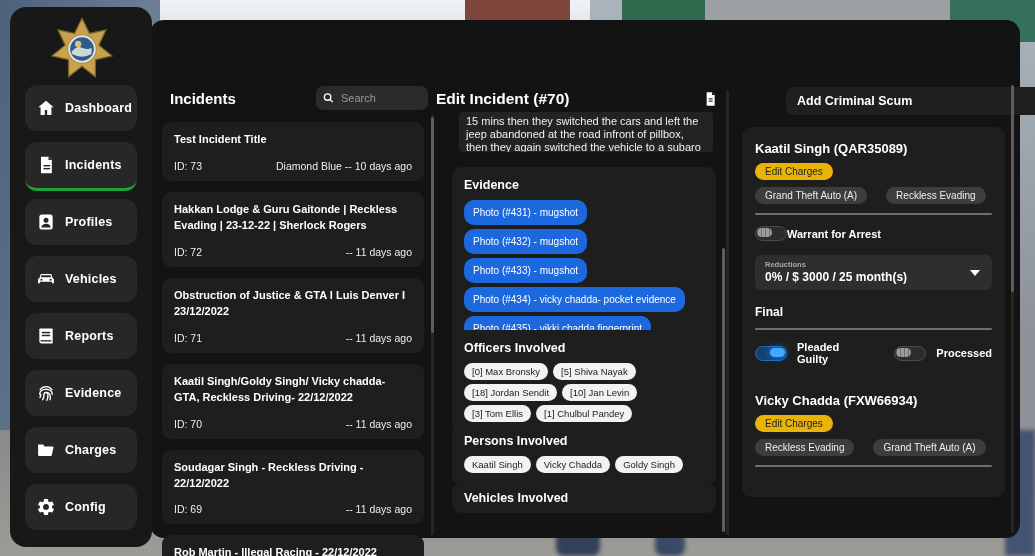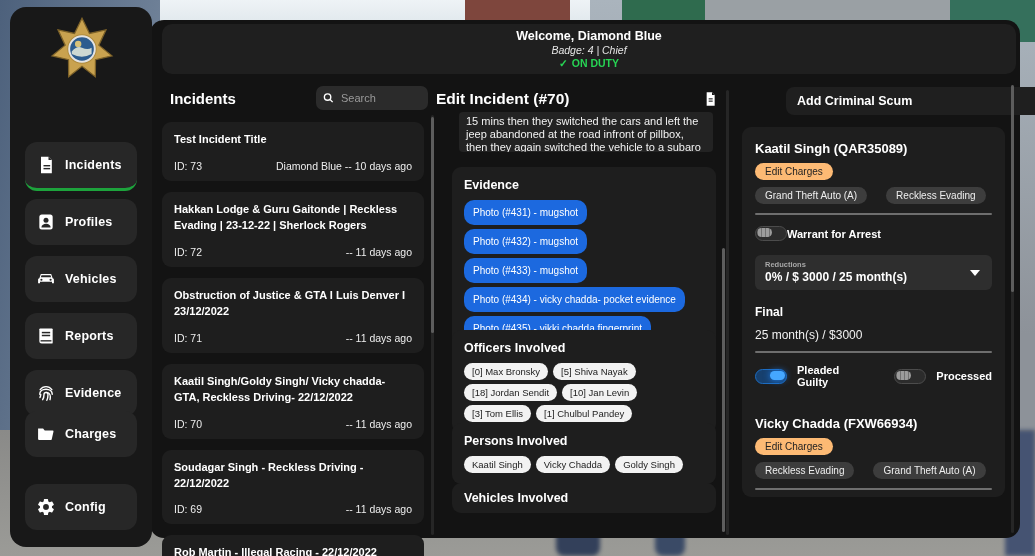--- a/index.html
+++ b/index.html
@@ -68,21 +68,21 @@
   #persons-card{top:423px;}
   #vehicles-card{top:483px;height:30px;padding-top:8px;}
 
   
   .crim-header{position:absolute;left:786px;top:87px;width:263px;height:28px;background:#1f1f1f;border-radius:8px;
                display:flex;align-items:center;padding-left:11px;box-sizing:border-box;}
   .crim-header span{color:#fff;font-weight:bold;font-size:12.5px;}
   .crim-card{position:absolute;left:742px;top:127px;width:263px;height:370px;background:#1e1e1e;border-radius:9px;
              padding:14px 13px;box-sizing:border-box;overflow:hidden;}
   .crim-name{color:#fff;font-weight:bold;font-size:13px;}
-  .edit-charges{display:inline-block;background:#fdba74;color:#222;font-size:10px;padding:3px 10px;border-radius:10px;
+  .edit-charges{display:inline-block;background:#eab308;color:#222;font-size:10px;padding:3px 10px;border-radius:10px;
                 margin-top:7px;cursor:pointer;}
   .charge-row{display:flex;flex-wrap:wrap;gap:19px;margin-top:7px;}
   .pill-gray{background:#3d3d3d;color:#eee;font-size:10px;padding:3px 10px;border-radius:10px;cursor:pointer;white-space:nowrap;}
   .divider{height:2px;background:#6e6e6e;border-radius:2px;margin-top:9px;}
   .toggle-row{display:flex;align-items:center;margin-top:11px;}
   .toggle{position:relative;width:30px;height:13px;border-radius:8px;background:#2c2c2c;border:1px solid #4c4c4c;
           cursor:pointer;flex:0 0 30px;}
   .toggle .knob{position:absolute;left:1px;top:1px;width:15px;height:9px;border-radius:5px;background:#9c9c9c;
     background-image:repeating-linear-gradient(90deg,rgba(0,0,0,.28) 0 1px,transparent 1px 4px);}
   .toggle.on{background:#17406e;border-color:#1d6cc0;}
@@ -123,38 +123,36 @@
     <div class="bg-teal"></div>
       <div class="bg-road"></div>
       <div class="bg-box"></div>
     <div class="bg-legs1"></div>
       <div class="bg-legs2"></div>
       <div class="bg-legs3"></div>
   </div>
 
   <div class="main-panel"></div>
 
-  <div class="header-card">
-    <div class="welcome">Welcome, Diamond Blue</div>
-    <div class="badge-line">Badge: 4 | Chief</div>
-    <div class="duty-line">
-      <span>✓</span>
-      <span>ON DUTY</span>
-    </div>
-  </div>
 
   <div class="sidebar">
     <svg class="logo" viewBox="0 0 100 100">
       <polygon points="50,2 61.7,25.7 87.5,20.1 76.3,44 96.8,60.7 71.1,66.8 70.8,93.3 50,77 29.2,93.3 28.9,66.8 3.2,60.7 23.7,44 12.5,20.1 38.3,25.7" fill="#c9a24f" stroke="#7c6128" stroke-width="2"></polygon>
       <circle cx="50" cy="50" r="23" fill="#b08c3e"></circle>
       <circle cx="50" cy="50" r="20" fill="#2c5c8f" stroke="#e3e3e3" stroke-width="3"></circle>
       <path d="M34 54 q8-10 16-6 q9 4 15 0 l0 10 q-15 8-31 0 z" fill="#cdd8d2"></path>
       <circle cx="44" cy="42" r="5" fill="#d8c27a"></circle>
     </svg>
 
+    <div class="nav-item" style="top:78px">
+      <svg class="nav-icon" viewBox="0 0 24 24">
+          <path fill="#fff" d="M12 3.2 2.8 11h2.7v9.5h5.1v-6h2.8v6h5.1V11h2.7z"></path>
+        </svg>
+      <span class="lbl">Dashboard</span>
+    </div>
     <div class="nav-item active" style="top:135px">
       <svg class="nav-icon" viewBox="0 0 24 24">
           <path fill="#fff" d="M6 2h9l4 4v16H6z"></path>
           <path fill="#272727" d="M15 2v4h4z"></path>
           <rect x="9" y="12" width="8" height="1.7" fill="#272727"></rect>
           <rect x="9" y="15.5" width="8" height="1.7" fill="#272727"></rect>
         </svg>
       <span class="lbl">Incidents</span>
     </div>
     <div class="nav-item" style="top:192px">
@@ -183,21 +181,21 @@
     <div class="nav-item" style="top:363px">
       <svg class="nav-icon" viewBox="0 0 24 24" fill="none" stroke="#fff" stroke-width="1.7" stroke-linecap="round">
           <path d="M5 8a8.5 8.5 0 0 1 14 0"></path>
           <path d="M4.5 13.5C4.5 9.9 7.8 7.5 12 7.5s7.5 2.4 7.5 6"></path>
           <path d="M8 20c1.2-2 1.6-4.2 1.6-6.3a2.4 2.4 0 0 1 4.8 0c0 2.6-.4 5-1.4 7"></path>
           <path d="M12 11.2a5.2 5.2 0 0 1 5.2 5.2c0 1.2-.1 2.4-.4 3.6"></path>
           <path d="M4.8 17.5c.5-1.3.8-2.5.9-3.8"></path>
         </svg>
       <span class="lbl">Evidence</span>
     </div>
-    <div class="nav-item" style="top:404px">
+    <div class="nav-item" style="top:420px">
       <svg class="nav-icon" viewBox="0 0 24 24">
           <path fill="#fff" d="M2.5 5.5h6l2 2.2H20a1 1 0 0 1 1 1.2l-2.1 9.3a1.5 1.5 0 0 1-1.5 1.1H3.8a1.3 1.3 0 0 1-1.3-1.3z"></path>
         </svg>
       <span class="lbl">Charges</span>
     </div>
     <div class="nav-item" style="top:477px">
       <svg class="nav-icon" viewBox="0 0 24 24">
           <path fill="#fff" d="M19.14 12.94c.04-.31.06-.63.06-.94s-.02-.63-.06-.94l2.03-1.58a.5.5 0 0 0 .12-.64l-1.92-3.32a.5.5 0 0 0-.61-.22l-2.39.96a7.3 7.3 0 0 0-1.62-.94l-.36-2.54a.5.5 0 0 0-.5-.42h-3.84a.5.5 0 0 0-.5.42l-.36 2.54c-.59.24-1.13.56-1.62.94l-2.39-.96a.5.5 0 0 0-.61.22L2.65 8.84a.5.5 0 0 0 .12.64l2.03 1.58a7.6 7.6 0 0 0 0 1.88l-2.03 1.58a.5.5 0 0 0-.12.64l1.92 3.32c.13.23.4.32.61.22l2.39-.96c.49.38 1.03.7 1.62.94l.36 2.54c.04.24.25.42.5.42h3.84c.25 0 .46-.18.5-.42l.36-2.54c.59-.24 1.13-.56 1.62-.94l2.39.96c.23.1.48 0 .61-.22l1.92-3.32a.5.5 0 0 0-.12-.64zM12 15.5a3.5 3.5 0 1 1 0-7 3.5 3.5 0 0 1 0 7z"></path>
         </svg>
       <span class="lbl">Config</span>
@@ -329,21 +327,20 @@
           <div class="knob"></div>
         </div>
       <span class="toggle-label">Warrant for Arrest</span>
     </div>
     <div class="reductions">
       <div class="rl">Reductions</div>
       <div class="rv">0% / $ 3000 / 25 month(s)</div>
       <div class="caret"></div>
     </div>
     <div class="final-label">Final</div>
-    <div class="final-value">25 month(s) / $3000</div>
     <div class="divider"></div>
     <div class="dual-toggles">
       <div class="toggle on">
           <div class="knob"></div>
         </div>
       <span class="toggle-label">Pleaded Guilty</span>
       <span class="gap"></span>
       <div class="toggle">
           <div class="knob"></div>
         </div>

